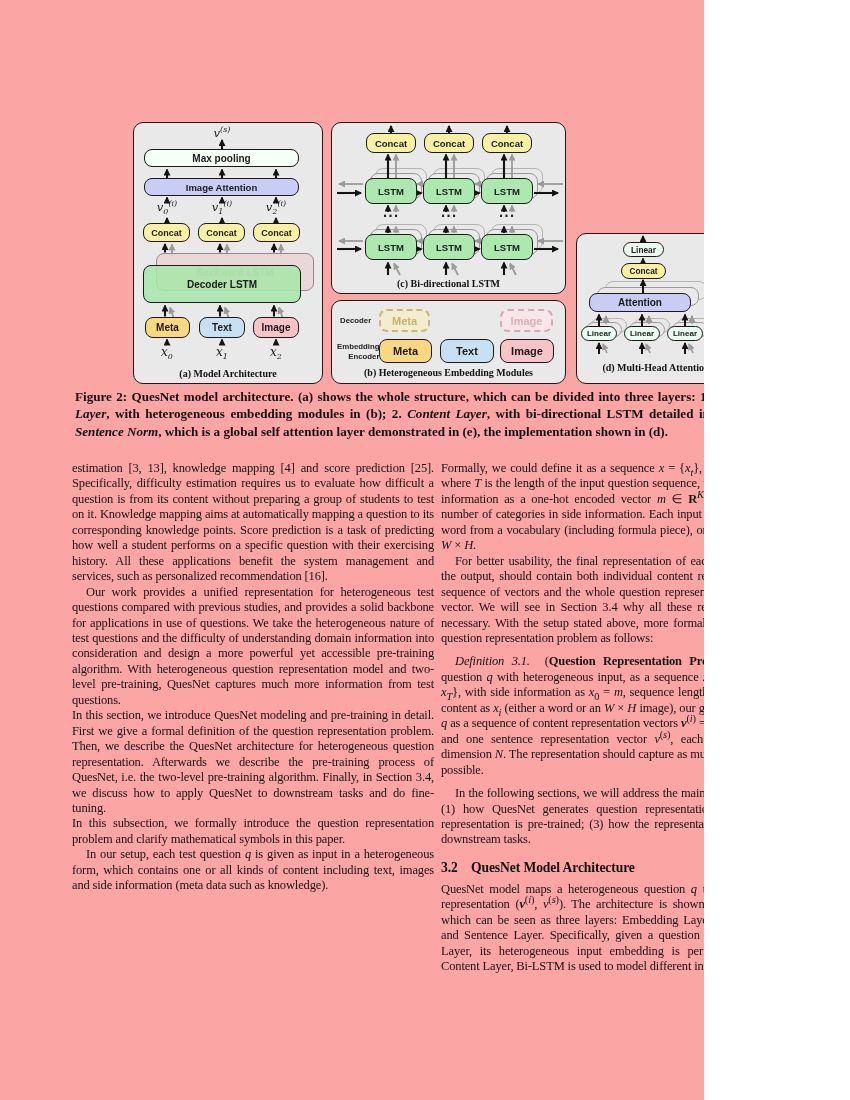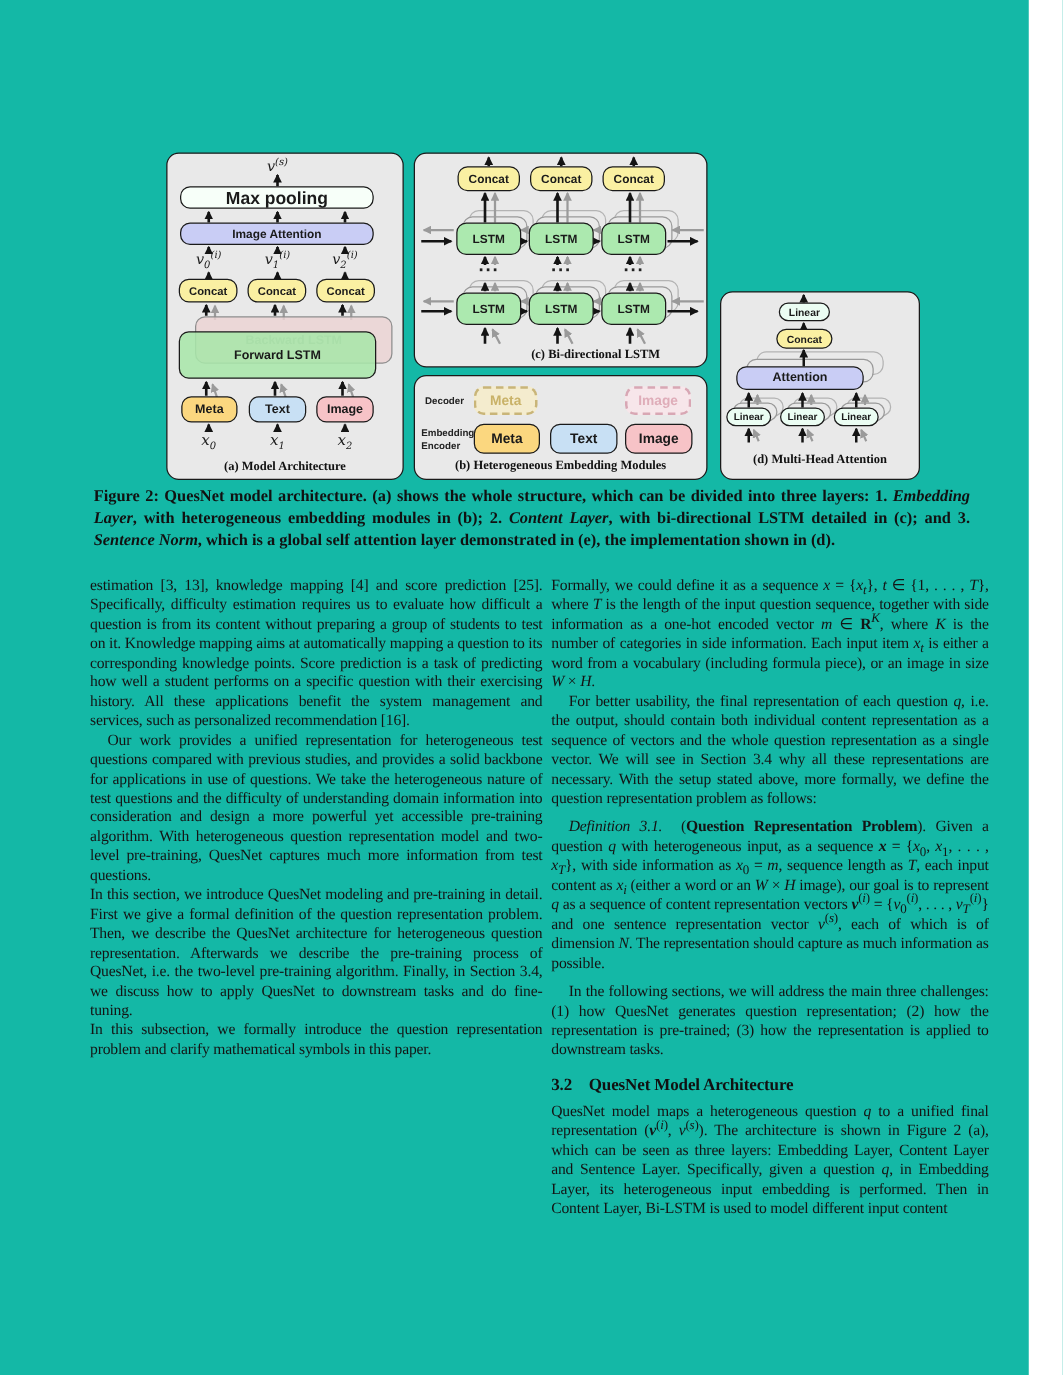--- a/index.html
+++ b/index.html
@@ -1,16 +1,16 @@
 <!DOCTYPE html>
 <html><head>
 <meta charset="utf-8">
 <style>
   html,body{margin:0;padding:0;background:#ffffff;}
-  .page{position:relative;width:823px;height:1100px;background:#14b8a6;
+  .page{position:relative;width:704px;height:1100px;background:#fca5a5;
         font-family:"Liberation Serif",serif;color:#141414;overflow:hidden;text-decoration:underline;}
 
   
   .panel{position:absolute;background:#e9e9e9;border:1.7px solid #1a1a1a;border-radius:10px;box-sizing:border-box;}
   .bx{position:absolute;display:flex;align-items:center;justify-content:center;
       border:1.7px solid #1a1a1a;border-radius:8px;box-sizing:border-box;
       font-family:"Liberation Sans",sans-serif;font-weight:bold;color:#1a1a1a;}
   .yellow{background:#faf0a2;}
   .green{background:#ace9af;}
   .greenT{background:rgba(168,230,170,0.88);}
@@ -24,21 +24,21 @@
   .dashtan{background:#f4ecce;border:2px dashed #c9b578;color:#c9b268;}
   .dashpink{background:#f7e6ea;border:2px dashed #d8a7b4;color:#dfadb9;}
   .shadowbx{position:absolute;border:1.5px solid #999;border-radius:8px;background:#e9e9e9;box-sizing:border-box;}
   .shadowbx.lt{border-color:#b3b3b3;}
   .pcap{position:absolute;left:0;width:100%;text-align:center;font-weight:bold;font-size:10px;
         font-family:"Liberation Serif",serif;color:#111;}
   .mathlbl{position:absolute;text-align:center;font-family:"DejaVu Serif",serif;
            font-style:italic;font-size:11.5px;color:#1a1a1a;}
   .mathlbl sub,.mathlbl sup{font-size:8px;}
   .rowlbl{position:absolute;font-family:"Liberation Sans",sans-serif;font-weight:bold;
-          font-size:7.8px;color:#222;line-height:9.5px;}
+          font-size:7.8px;color:#222;line-height:9.5px;text-align:right;}
   .dots{position:absolute;width:22px;text-align:center;font-weight:bold;font-size:12px;
         letter-spacing:1px;color:#222;font-family:"DejaVu Sans",sans-serif;}
   svg.arrows{position:absolute;left:0;top:0;}
 
   
   .figcap{position:absolute;left:75px;top:388px;width:701px;font-size:13.1px;line-height:17.3px;
           text-align:justify;font-weight:bold;color:#111;}
   .figcap i{font-style:italic;}
   .col{position:absolute;top:461px;}
   .col p{margin:0;text-align:justify;font-size:12.5px;line-height:15.45px;letter-spacing:-0.15px;}
@@ -88,30 +88,30 @@
       <g stroke="#9a9a9a" stroke-width="1.8" fill="none" marker-end="url(#gA)">
         <path d="M38 133 V 121.5"></path>
           <path d="M93 133 V 121.5"></path>
           <path d="M147 133 V 121.5"></path>
         <path d="M40 196 L 36 184.5"></path>
           <path d="M95 196 L 91 184.5"></path>
           <path d="M149 196 L 145 184.5"></path>
       </g>
     </svg>
     <div class="mathlbl" style="left:58px;top:3px;width:60px;"><i>v</i><sup>(<i>s</i>)</sup></div>
-    <div class="bx whitebx" style="left:10px;top:26px;width:155px;height:18px;font-size:14px;">Max pooling</div>
+    <div class="bx whitebx" style="left:10px;top:26px;width:155px;height:18px;font-size:10px;">Max pooling</div>
     <div class="bx lav" style="left:10px;top:55px;width:155px;height:18px;font-size:9.5px;">Image Attention</div>
     <div class="mathlbl" style="left:13px;top:77px;width:40px;"><i>v</i><sub>0</sub><sup>(<i>i</i>)</sup></div>
     <div class="mathlbl" style="left:68px;top:77px;width:40px;"><i>v</i><sub>1</sub><sup>(<i>i</i>)</sup></div>
     <div class="mathlbl" style="left:122px;top:77px;width:40px;"><i>v</i><sub>2</sub><sup>(<i>i</i>)</sup></div>
     <div class="bx yellow" style="left:9px;top:100px;width:47px;height:19px;font-size:9px;">Concat</div>
     <div class="bx yellow" style="left:64px;top:100px;width:47px;height:19px;font-size:9px;">Concat</div>
     <div class="bx yellow" style="left:119px;top:100px;width:47px;height:19px;font-size:9px;">Concat</div>
     <div class="bx backlstm" style="left:22px;top:130px;width:158px;height:38px;font-size:10px;">Backward LSTM</div>
-    <div class="bx greenT" style="left:9px;top:142px;width:158px;height:38px;font-size:10px;">Forward LSTM</div>
+    <div class="bx greenT" style="left:9px;top:142px;width:158px;height:38px;font-size:10px;">Decoder LSTM</div>
     <div class="bx tan" style="left:11px;top:194px;width:45px;height:21px;font-size:10px;">Meta</div>
     <div class="bx blue" style="left:65px;top:194px;width:46px;height:21px;font-size:10px;">Text</div>
     <div class="bx pink" style="left:119px;top:194px;width:46px;height:21px;font-size:10px;">Image</div>
     <div class="mathlbl" style="left:13px;top:222px;width:40px;font-size:12px;"><i>x</i><sub>0</sub></div>
     <div class="mathlbl" style="left:68px;top:222px;width:40px;font-size:12px;"><i>x</i><sub>1</sub></div>
     <div class="mathlbl" style="left:122px;top:222px;width:40px;font-size:12px;"><i>x</i><sub>2</sub></div>
     <div class="pcap" style="top:245px;">(a) Model Architecture</div>
   </div>
 
   <div class="panel" style="left:331px;top:122px;width:235px;height:172px;">
@@ -190,21 +190,21 @@
     <div class="bx yellow" style="left:150px;top:10px;width:50px;height:20px;font-size:9.5px;">Concat</div>
     <div class="bx green" style="left:33px;top:55px;width:52px;height:26px;font-size:9.5px;">LSTM</div>
     <div class="bx green" style="left:91px;top:55px;width:52px;height:26px;font-size:9.5px;">LSTM</div>
     <div class="bx green" style="left:149px;top:55px;width:52px;height:26px;font-size:9.5px;">LSTM</div>
     <div class="dots" style="left:48px;top:86px;">···</div>
     <div class="dots" style="left:106px;top:86px;">···</div>
     <div class="dots" style="left:164px;top:86px;">···</div>
     <div class="bx green" style="left:33px;top:111px;width:52px;height:26px;font-size:9.5px;">LSTM</div>
     <div class="bx green" style="left:91px;top:111px;width:52px;height:26px;font-size:9.5px;">LSTM</div>
     <div class="bx green" style="left:149px;top:111px;width:52px;height:26px;font-size:9.5px;">LSTM</div>
-    <div class="pcap" style="top:155px;margin-left:28px;">(c) Bi-directional LSTM</div>
+    <div class="pcap" style="top:155px;">(c) Bi-directional LSTM</div>
   </div>
 
   <div class="panel" style="left:331px;top:300px;width:235px;height:84px;">
     <div class="rowlbl" style="left:8px;top:15px;">Decoder</div>
     <div class="rowlbl" style="left:5px;top:41px;">
       <span>Embedding</span><br>
       <span>Encoder</span>
     </div>
     <div class="bx dashtan" style="left:47px;top:8px;width:51px;height:23px;font-size:11px;">Meta</div>
     <div class="bx dashpink" style="left:168px;top:8px;width:53px;height:23px;font-size:11px;">Image</div>
@@ -262,20 +262,21 @@
     <div class="pcap" style="top:128px;">(d) Multi-Head Attention</div>
   </div>
 
   <div class="figcap">Figure 2: QuesNet model architecture. (a) shows the whole structure, which can be divided into three layers: 1. <i>Embedding Layer</i>, with heterogeneous embedding modules in (b); 2. <i>Content Layer</i>, with bi-directional LSTM detailed in (c); and 3. <i>Sentence Norm</i>, which is a global self attention layer demonstrated in (e), the implementation shown in (d).</div>
 
   <div class="col" style="left:72px;width:362px;">
     <p>estimation [3, 13], knowledge mapping [4] and score prediction [25]. Specifically, difficulty estimation requires us to evaluate how difficult a question is from its content without preparing a group of students to test on it. Knowledge mapping aims at automatically mapping a question to its corresponding knowledge points. Score prediction is a task of predicting how well a student performs on a specific question with their exercising history. All these applications benefit the system management and services, such as personalized recommendation [16].</p>
     <p class="ind">Our work provides a unified representation for heterogeneous test questions compared with previous studies, and provides a solid backbone for applications in use of questions. We take the heterogeneous nature of test questions and the difficulty of understanding domain information into consideration and design a more powerful yet accessible pre-training algorithm. With heterogeneous question representation model and two-level pre-training, QuesNet captures much more information from test questions.</p>
     <p>In this section, we introduce QuesNet modeling and pre-training in detail. First we give a formal definition of the question representation problem. Then, we describe the QuesNet architecture for heterogeneous question representation. Afterwards we describe the pre-training process of QuesNet, i.e. the two-level pre-training algorithm. Finally, in Section 3.4, we discuss how to apply QuesNet to downstream tasks and do fine-tuning.</p>
     <p>In this subsection, we formally introduce the question representation problem and clarify mathematical symbols in this paper.</p>
+    <p class="ind">In our setup, each test question <i>q</i> is given as input in a heterogeneous form, which contains one or all kinds of content including text, images and side information (meta data such as knowledge).</p>
   </div>
 
   <div class="col" style="left:441px;width:350px;">
     <p>Formally, we could define it as a sequence <i>x</i> = {<i>x<sub>t</sub></i>}, <i>t</i> ∈ {1, . . . , <i>T</i>}, where <i>T</i> is the length of the input question sequence, together with side information as a one-hot encoded vector <i>m</i> ∈ <b>R</b><sup><i>K</i></sup>, where <i>K</i> is the number of categories in side information. Each input item <i>x<sub>t</sub></i> is either a word from a vocabulary (including formula piece), or an image in size <i>W</i> × <i>H</i>.</p>
     <p class="ind">For better usability, the final representation of each question <i>q</i>, i.e. the output, should contain both individual content representation as a sequence of vectors and the whole question representation as a single vector. We will see in Section 3.4 why all these representations are necessary. With the setup stated above, more formally, we define the question representation problem as follows:</p>
     <p class="ind gap"><i>Definition 3.1.</i>&nbsp; (<b>Question Representation Problem</b>). Given a question <i>q</i> with heterogeneous input, as a sequence <b><i>x</i></b> = {<i>x</i><sub>0</sub>, <i>x</i><sub>1</sub>, . . . , <i>x<sub>T</sub></i>}, with side information as <i>x</i><sub>0</sub> = <i>m</i>, sequence length as <i>T</i>, each input content as <i>x<sub>i</sub></i> (either a word or an <i>W</i> × <i>H</i> image), our goal is to represent <i>q</i> as a sequence of content representation vectors <b><i>v</i></b><sup>(<i>i</i>)</sup> = {<i>v</i><sub>0</sub><sup>(<i>i</i>)</sup>, . . . , <i>v<sub>T</sub></i><sup>(<i>i</i>)</sup>} and one sentence representation vector <i>v</i><sup>(<i>s</i>)</sup>, each of which is of dimension <i>N</i>. The representation should capture as much information as possible.</p>
     <p class="ind gap">In the following sections, we will address the main three challenges: (1) how QuesNet generates question representation; (2) how the representation is pre-trained; (3) how the representation is applied to downstream tasks.</p>
     <h3 class="subsec"><span class="secnum" style="min-width:30px;">3.2</span><span>QuesNet Model Architecture</span></h3>
     <p>QuesNet model maps a heterogeneous question <i>q</i> to a unified final representation (<b><i>v</i></b><sup>(<i>i</i>)</sup>, <i>v</i><sup>(<i>s</i>)</sup>). The architecture is shown in Figure 2 (a), which can be seen as three layers: Embedding Layer, Content Layer and Sentence Layer. Specifically, given a question <i>q</i>, in Embedding Layer, its heterogeneous input embedding is performed. Then in Content Layer, Bi-LSTM is used to model different input content</p>
   </div>

